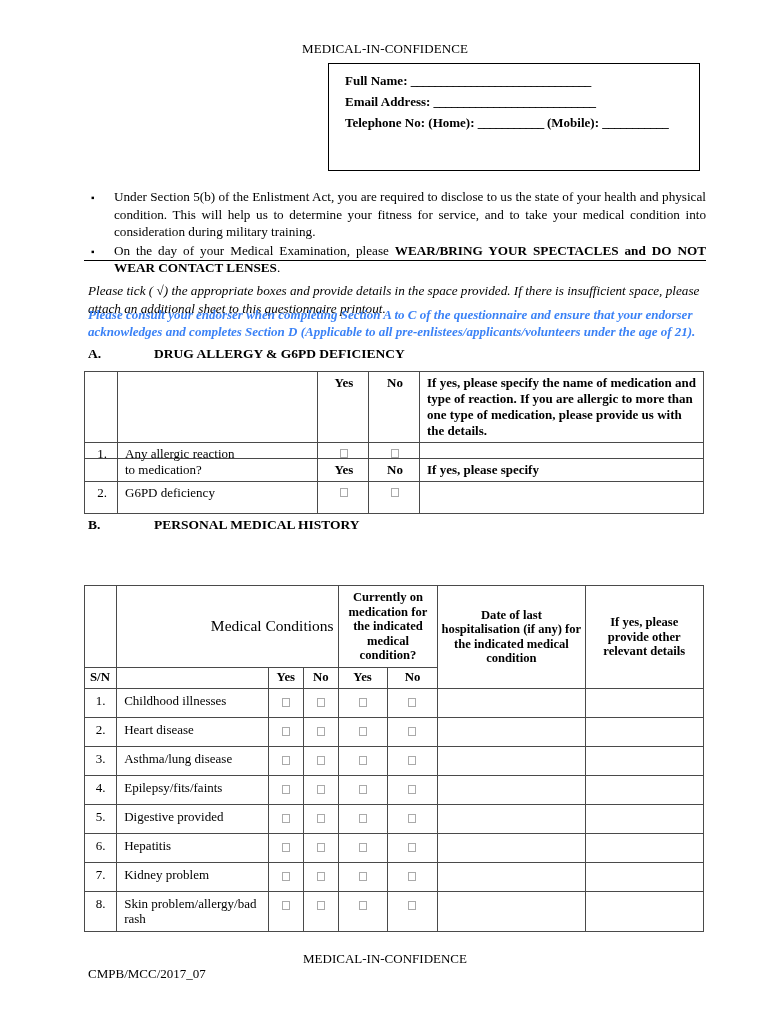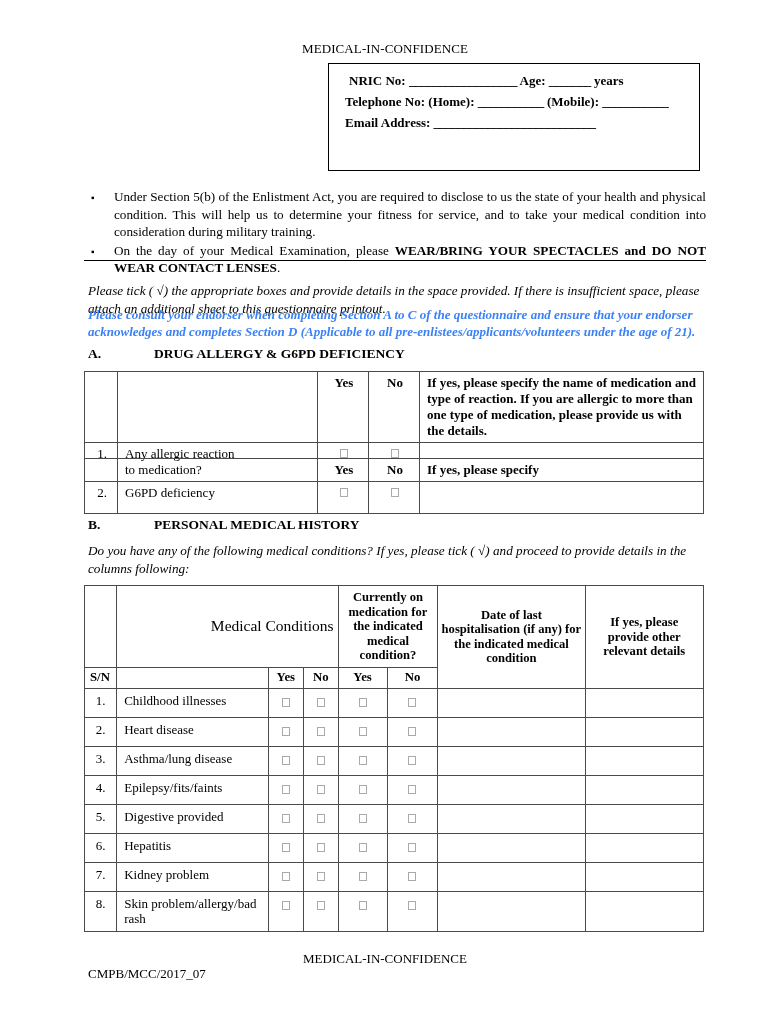--- a/index.html
+++ b/index.html
@@ -267,39 +267,36 @@
 </head>
 <body>
 
 <div class="page">
 
   <div class="conf-header">MEDICAL-IN-CONFIDENCE</div>
 
 
   <div class="particulars-box">
 
-
-    <div class="pp-line indent1">
-      <span>NRIC No:</span>
-      <span class="blank">__________________</span>
-      <span>Age:</span>
-      <span class="blank">_______</span>
-      <span>years</span>
+    <div class="pp-line">
+      <span>Full Name:</span>
+      <span class="blank">______________________________</span>
+    </div>
+
+
+    <div class="pp-line">
+      <span>Email Address:</span>
+      <span class="blank">___________________________</span>
     </div>
 
     <div class="pp-line">
       <span>Telephone No: (Home):</span>
       <span class="blank">___________</span>
       <span>(Mobile):</span>
       <span class="blank">___________</span>
-    </div>
-
-    <div class="pp-line">
-      <span>Email Address:</span>
-      <span class="blank">___________________________</span>
     </div>
   </div>
 
   <div class="bullets">
     <div class="bullet-row">
       <div class="bullet-mark">▪</div>
       <div class="bullet-text">
         <span>Under Section 5(b) of the Enlistment Act, you are required to disclose to us the state of your health and physical condition. This will help us to determine your fitness for service, and to take your medical condition into consideration during military training.</span>
       </div>
     </div>
@@ -373,21 +370,20 @@
         </td>
         <td class="cell-pad"></td>
       </tr>
     </tbody>
   </table>
 
   <div class="section-head" id="sectionB">
     <span class="letter">B.</span><span>PERSONAL MEDICAL HISTORY</span>
   </div>
 
-  <div class="sub-note">Do you have any of the following medical conditions? If  yes, please tick ( √) and proceed to provide details in the columns following:</div>
 
   <table id="tableB">
     <thead>
       <tr>
         <th class="c-sn"></th>
         <th class="c-cond hdr-mc" colspan="3">Medical Conditions</th>
         <th class="hdr-tall" colspan="2">Currently on medication for the indicated medical condition?</th>
         <th class="c-date hdr-tall" rowspan="2">Date of last hospitalisation (if any) for the indicated medical condition</th>
         <th class="c-det hdr-tall" rowspan="2">If yes, please provide other relevant details</th>
       </tr>

